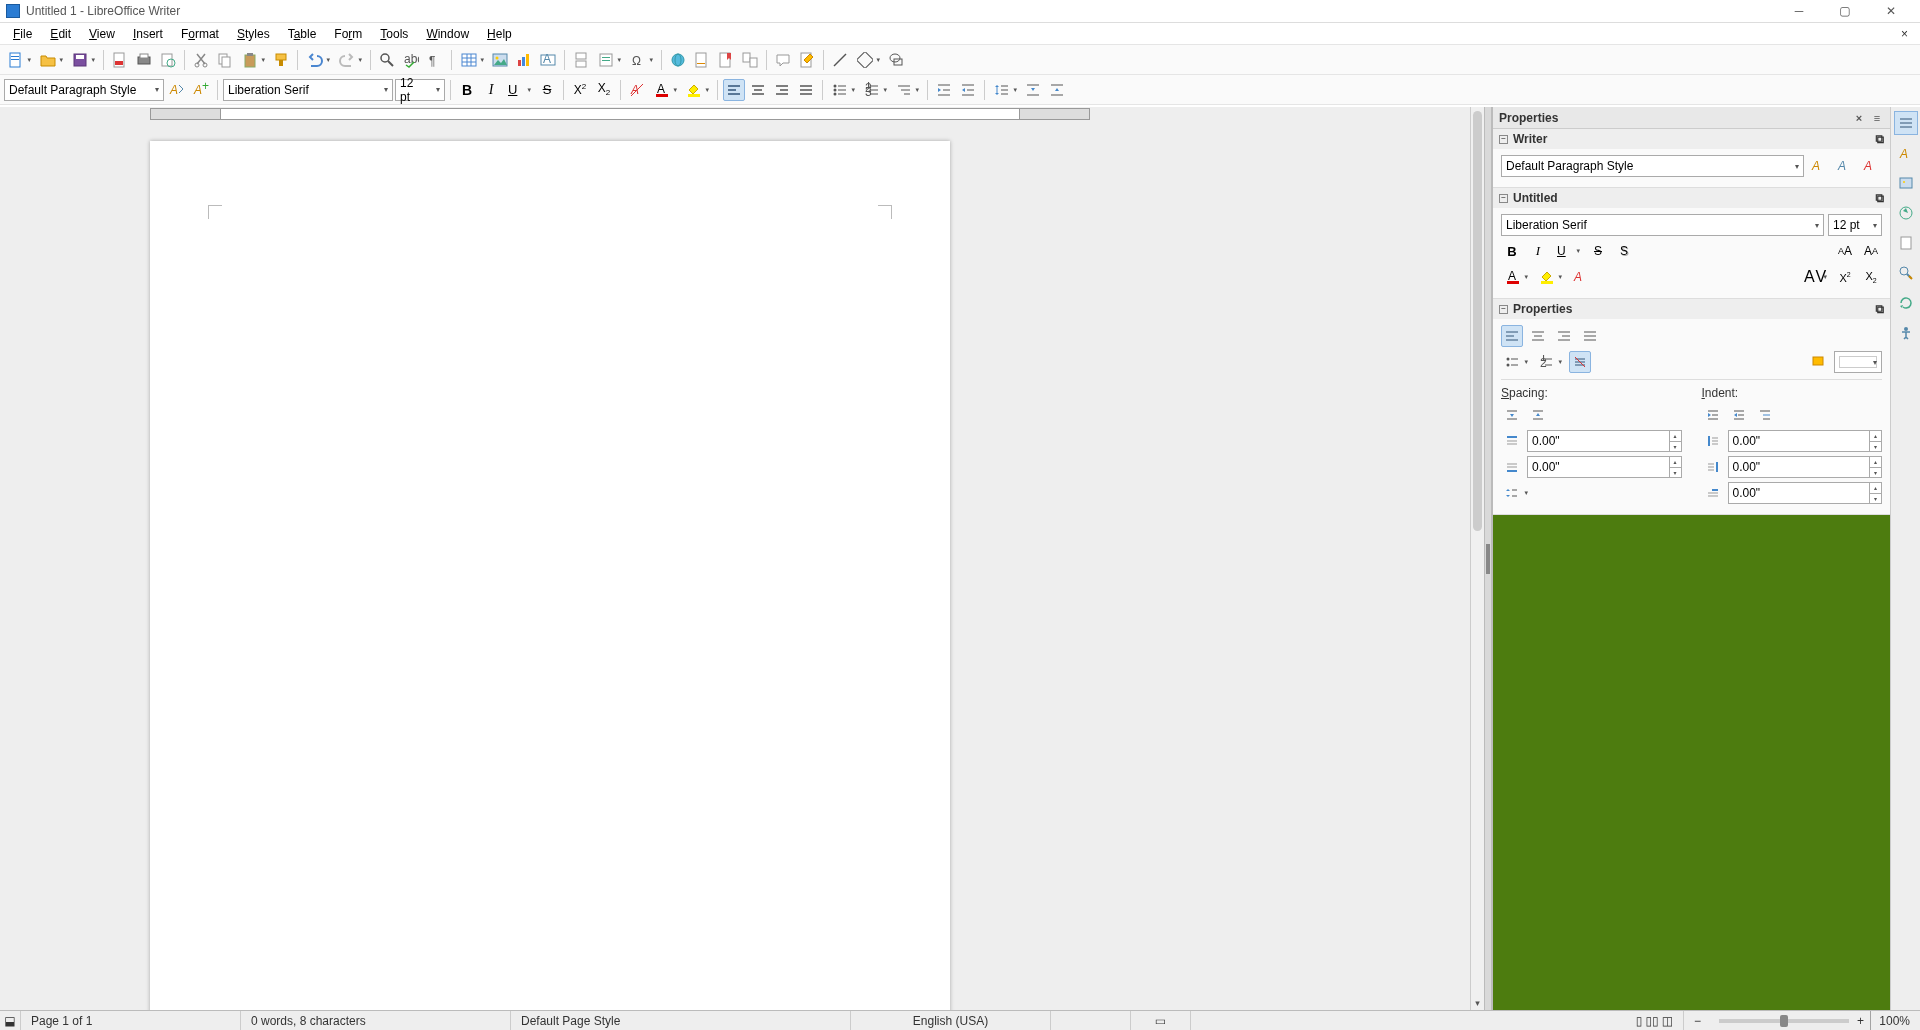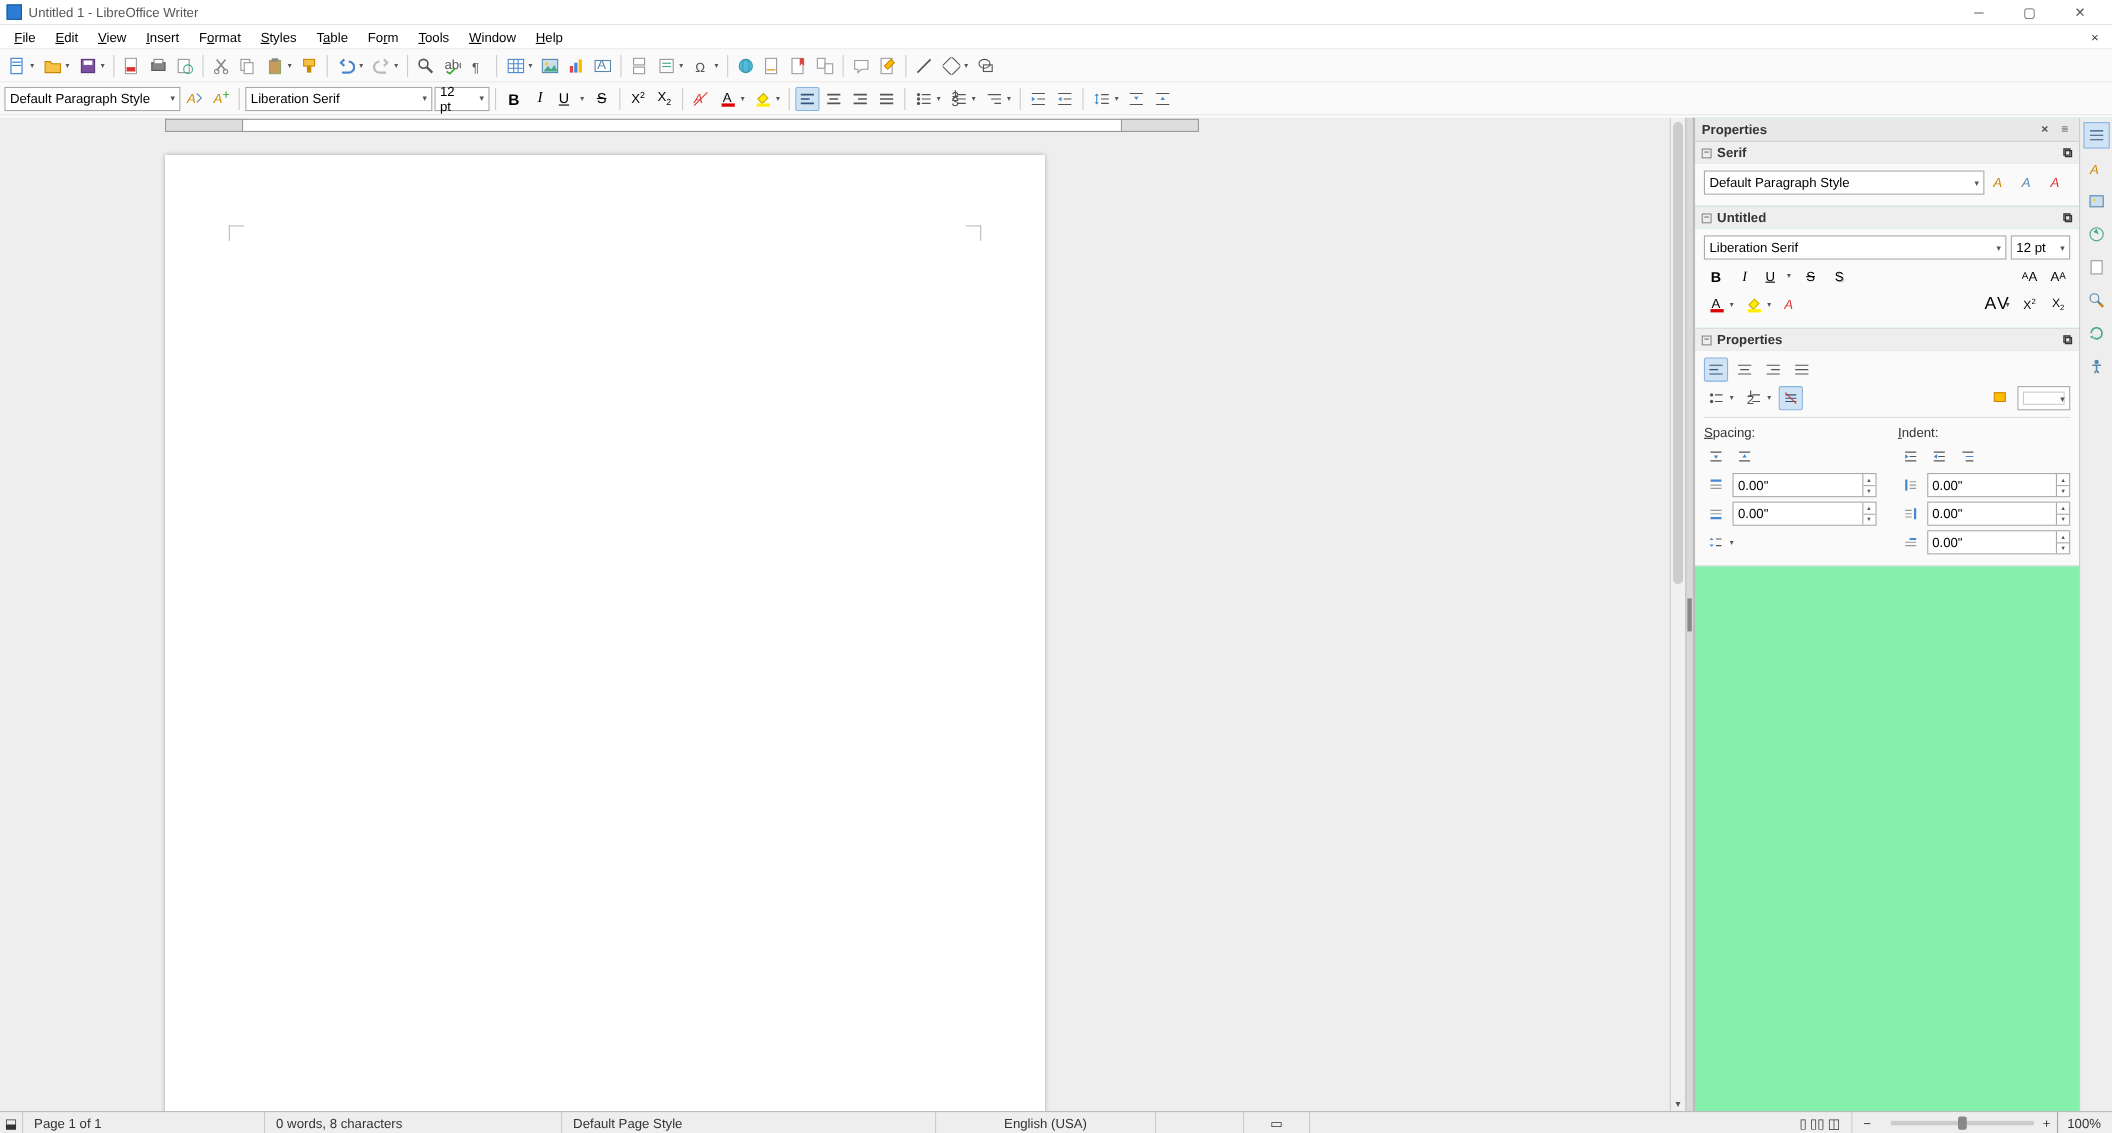--- a/index.html
+++ b/index.html
@@ -31,21 +31,21 @@
 .page { background:#fff; width:800px; height:1030px; margin:20px 0 20px 150px; box-shadow:0 0 4px rgba(0,0,0,0.3); position:relative;}
 .page .corner { position:absolute; width:14px; height:14px;}
 .page .tl { top:64px; left:58px; border-left:1px solid #bbb; border-top:1px solid #bbb;}
 .page .tr { top:64px; right:58px; border-right:1px solid #bbb; border-top:1px solid #bbb;}
 .vscroll { width:14px; background:#f0f0f0; border-left:1px solid #ccc; position:relative;}
 .vscroll .thumb { position:absolute; top:4px; left:2px; right:2px; height:420px; background:#ccc; border-radius:6px;}
 .vscroll .dn { position:absolute; bottom:2px; left:0; right:0; text-align:center; font-size:9px; color:#555;}
 .sidehandle { width:8px; background:#d9d9d9; border-left:1px solid #bbb; border-right:1px solid #bbb; display:flex; align-items:center; justify-content:center;}
 .sidehandle div { width:4px; height:30px; background:#888;}
 
-.sidebar { width:380px; background:#86efac; border-left:1px solid #bbb; display:flex;}
+.sidebar { width:428px; background:#4d7c0f; border-left:1px solid #bbb; display:flex;}
 .panelcol { flex:1; display:flex; flex-direction:column;}
 .panelhdr { height:22px; background:#e8e8e8; border-bottom:1px solid #ccc; display:flex; align-items:center; padding:0 6px; font-weight:bold; color:#333;}
 .panelhdr .pspacer { flex:1;}
 .panelhdr .pico { width:14px; text-align:center; color:#555; font-size:11px; margin-left:4px;}
 .section { border-bottom:1px solid #ddd;}
 .sechdr { height:20px; background:#eee; display:flex; align-items:center; padding:0 6px; color:#333; font-weight:bold;}
 .sechdr .box { width:9px; height:9px; border:1px solid #888; margin-right:5px; display:flex; align-items:center; justify-content:center; font-size:8px; line-height:1; color:#666;}
 .secbody { padding:6px 8px; background:#fafafa;}
 .srow { display:flex; align-items:center; gap:4px; margin-bottom:4px;}
 .sbtn { width:22px; height:22px; display:flex; align-items:center; justify-content:center; border:1px solid transparent; border-radius:2px;}
@@ -485,21 +485,21 @@
       <div class="panelhdr">
         <span>Properties</span>
         <span class="pspacer"></span>
         <span class="pico">×</span>
         <span class="pico">≡</span>
       </div>
 
       <div class="section">
         <div class="sechdr">
             <span class="box">−</span>
-            <span>Serif</span>
+            <span>Writer</span>
             <span style="flex:1"></span>
             <span class="pico">⧉</span>
           </div>
         <div class="secbody">
           <div class="srow">
             <div class="sinput combo" style="flex:1">
                 <span>Default Paragraph Style</span>
               </div>
             <div class="sbtn">
                 <svg width="16" height="16">

